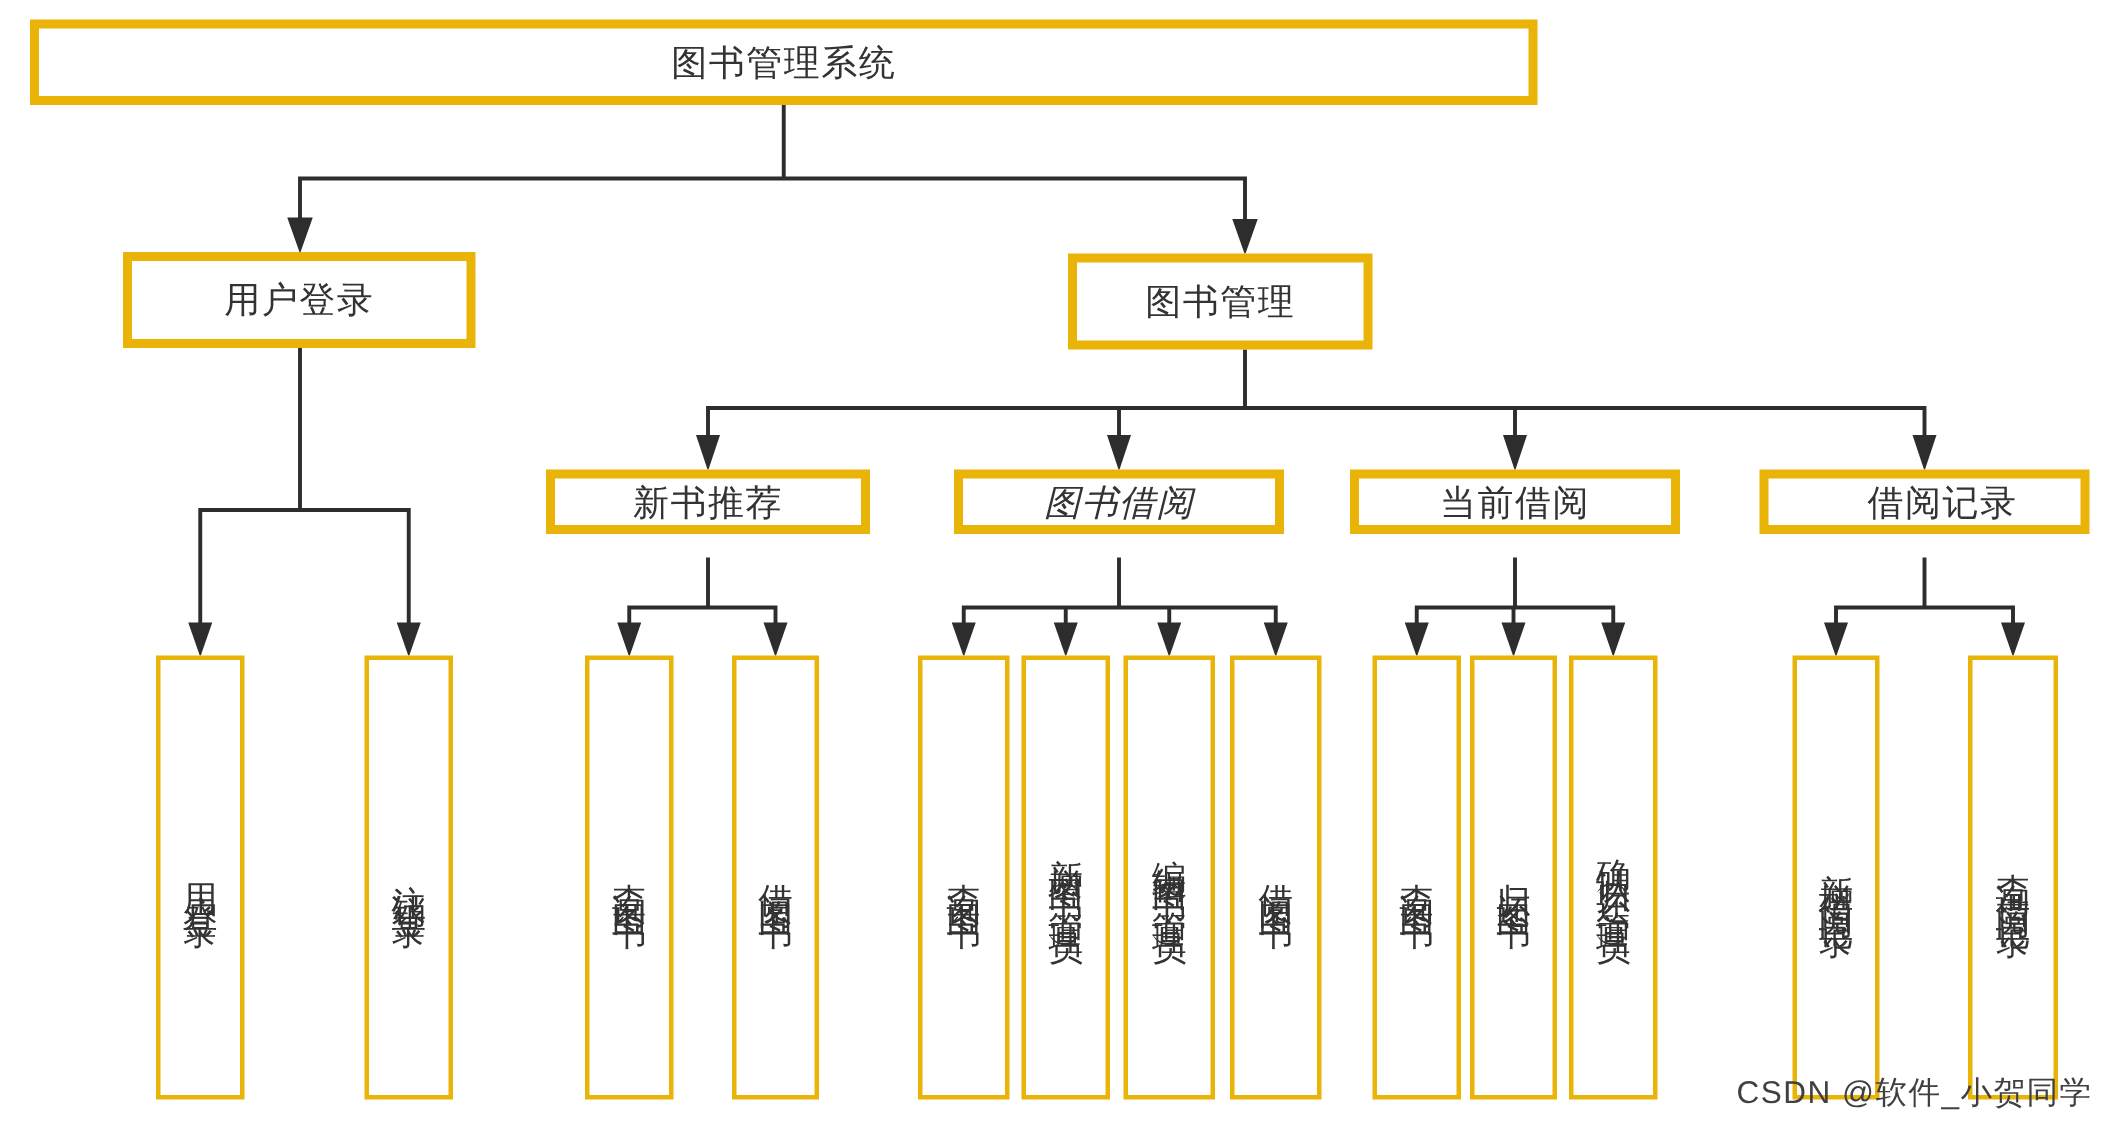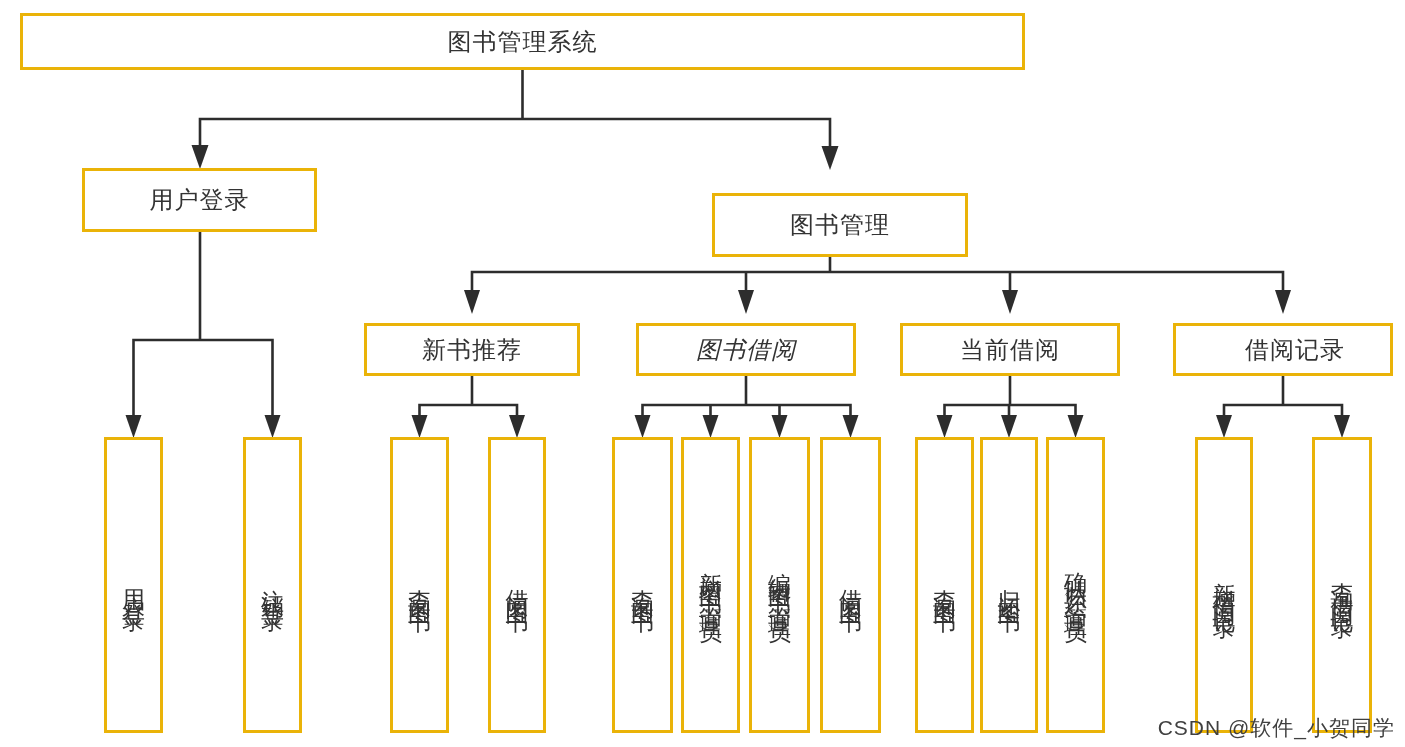--- a/index.html
+++ b/index.html
@@ -5,38 +5,38 @@
   html,body{margin:0;padding:0;background:#ffffff;}
   .canvas{
     position:relative;width:1405px;height:747px;background:#ffffff;
     font-family:"Liberation Sans","DejaVu Sans",sans-serif;
     color:#333333;overflow:hidden;
   }
   .wires{position:absolute;left:0;top:0;width:1405px;height:747px;}
   .wires path{stroke:#2d2d2d;stroke-width:2.6;fill:none;stroke-linecap:square;}
   .wires polygon{fill:#2d2d2d;stroke:none;}
   .box{
-    position:absolute;box-sizing:border-box;border:3px solid #eab308;background:#ffffff;
+    position:absolute;box-sizing:border-box;border:6px solid #eab308;background:#ffffff;
     display:flex;align-items:center;justify-content:center;
   }
   .hlabel{font-size:24px;letter-spacing:1px;white-space:nowrap;}
   .leaf{top:437px;height:296px;border-width:3px;}
   .vlabel{
     writing-mode:vertical-rl;text-orientation:mixed;white-space:nowrap;
     font-size:23px;letter-spacing:7px;line-height:1;
   }
   .watermark{
     position:absolute;right:10px;bottom:5px;font-size:21px;letter-spacing:1px;
     color:#404040;white-space:nowrap;z-index:5;
   }
   
   #root-box{left:20px;top:13px;width:1005px;height:57px;}
   #user-login-box{left:82px;top:168px;width:235px;height:64px;}
-  #book-mgmt-box{left:712px;top:169px;width:256px;height:64px;margin-top:24px;}
-  .l2{top:323px;height:53px;}
+  #book-mgmt-box{left:712px;top:169px;width:203px;height:64px;}
+  .l2{top:313px;height:43px;}
   #new-book-rec-box{left:364px;width:216px;}
   #book-borrow-box{left:636px;width:220px;font-style:italic;}
   #current-borrow-box{left:900px;width:220px;}
   #borrow-records-box{left:1173px;width:220px;padding-left:24px;}
   #leaf-1{left:104px;width:59px;}
   #leaf-2{left:243px;width:59px;}
   #leaf-3{left:390px;width:59px;}
   #leaf-4{left:488px;width:58px;}
   #leaf-5{left:612px;width:61px;}
   #leaf-6{left:681px;width:59px;}

